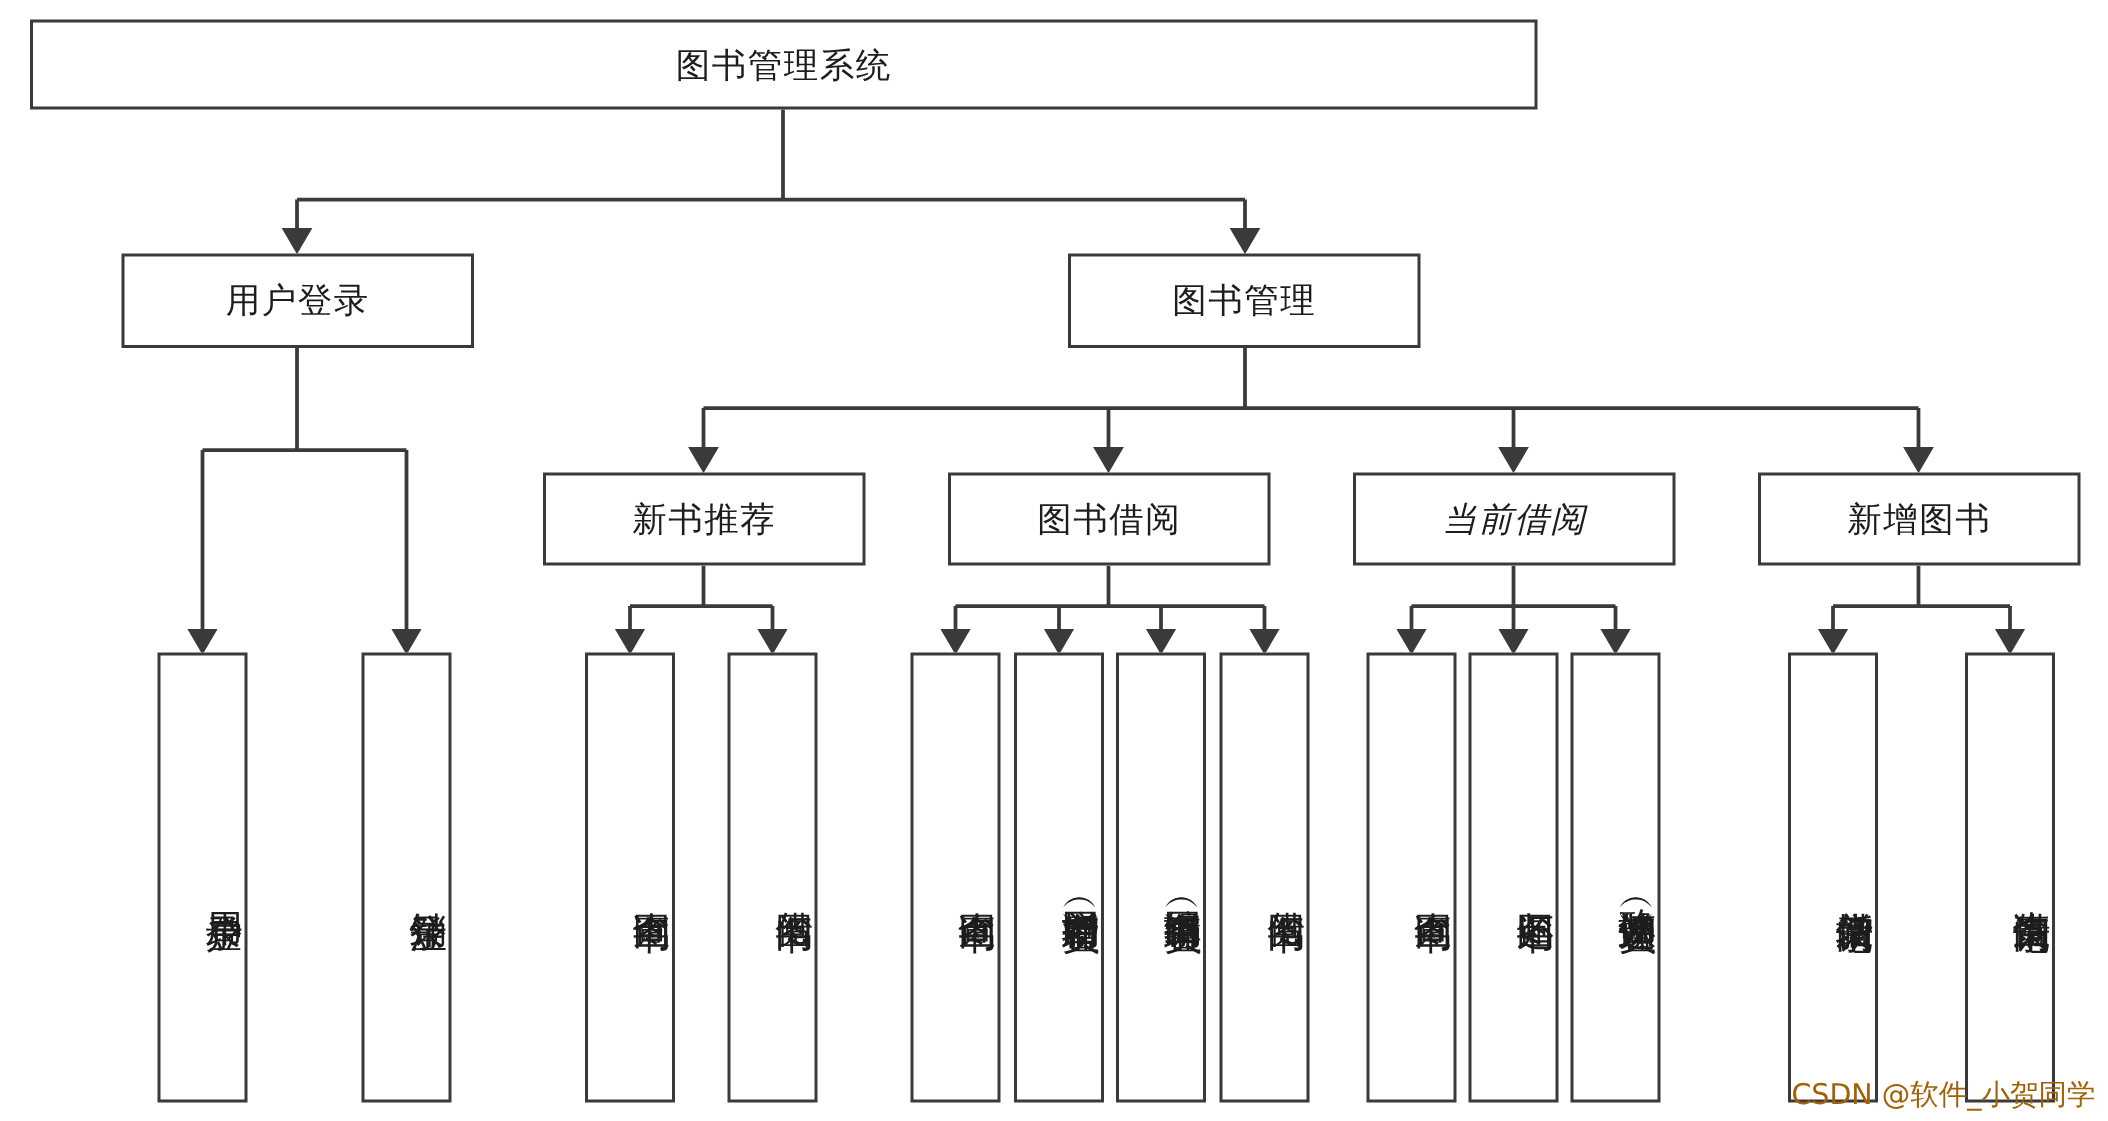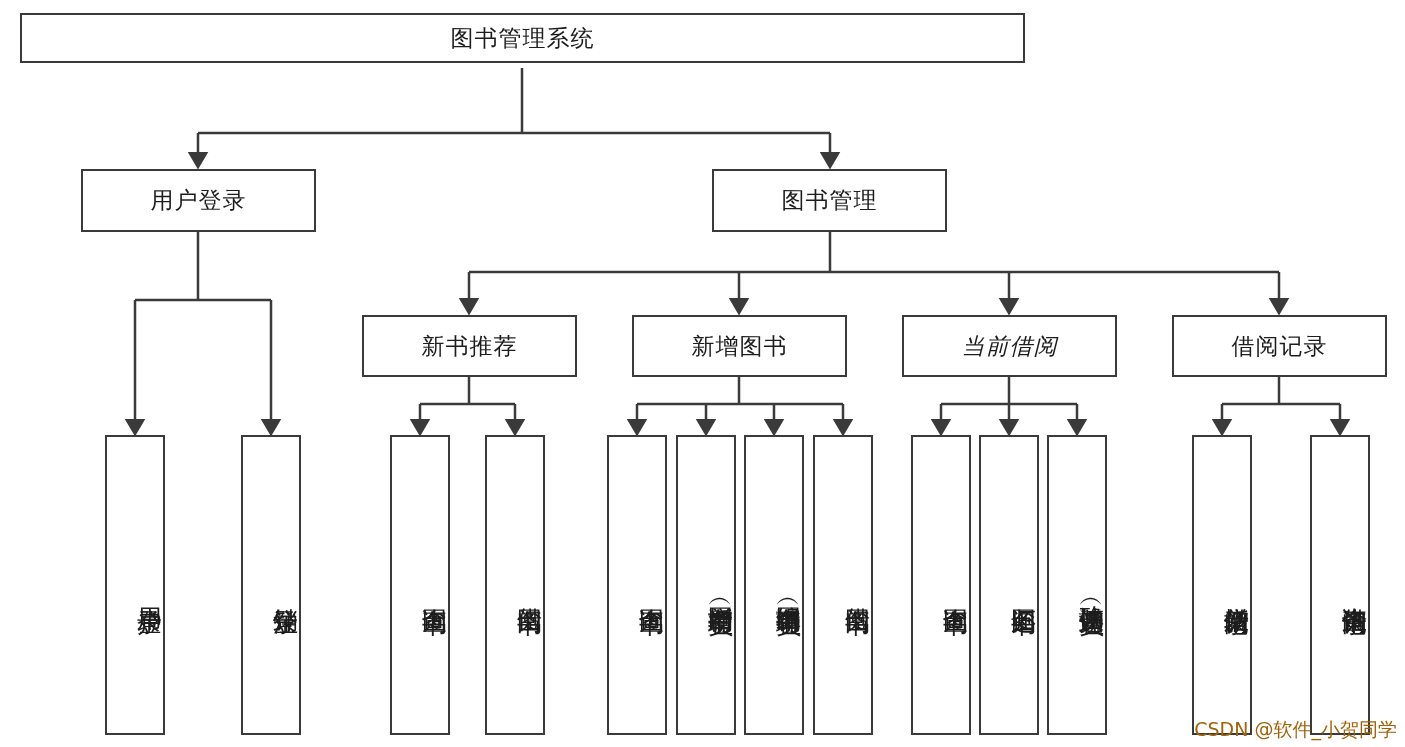--- a/index.html
+++ b/index.html
@@ -109,42 +109,42 @@
       <path d="M1009,404 L1009,427" marker-end="url(#arrow)"></path>
       <path d="M1077,404 L1077,427" marker-end="url(#arrow)"></path>
 
       <path d="M1279,377 L1279,404"></path>
       <path d="M1222,404 L1340,404"></path>
       <path d="M1222,404 L1222,427" marker-end="url(#arrow)"></path>
       <path d="M1340,404 L1340,427" marker-end="url(#arrow)"></path>
     </g>
   </svg>
 
-  <div class="node node-h" style="left:20px; top:13px; width:1005px; height:50px;">
+  <div class="node node-h" style="left:20px; top:13px; width:1005px; height:60px;">
     <span>图书管理系统</span>
   </div>
 
   <div class="node node-h" style="left:81px; top:169px; width:235px; height:63px;">
     <span>用户登录</span>
   </div>
   <div class="node node-h" style="left:712px; top:169px; width:235px; height:63px;">
     <span>图书管理</span>
   </div>
 
   <div class="node node-h" style="left:362px; top:315px; width:215px; height:62px;">
     <span>新书推荐</span>
   </div>
   <div class="node node-h" style="left:632px; top:315px; width:215px; height:62px;">
-    <span>新增图书</span>
+    <span>图书借阅</span>
   </div>
   <div class="node node-h" style="left:902px; top:315px; width:215px; height:62px;font-style:italic;">
     <span>当前借阅</span>
   </div>
   <div class="node node-h" style="left:1172px; top:315px; width:215px; height:62px;">
-    <span>借阅记录</span>
+    <span>新增图书</span>
   </div>
 
   <div class="node node-v" style="left:105px; top:435px; width:60px; height:300px;">
     <span>用户登录</span>
   </div>
   <div class="node node-v" style="left:241px; top:435px; width:60px; height:300px;">
     <span>注销登录</span>
   </div>
 
   <div class="node node-v" style="left:390px; top:435px; width:60px; height:300px;">

